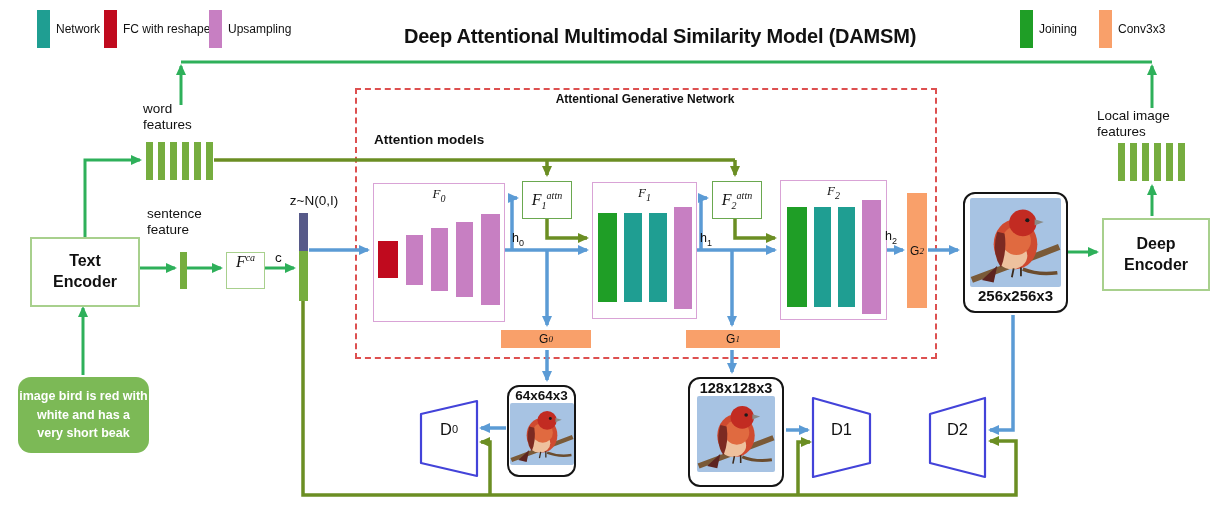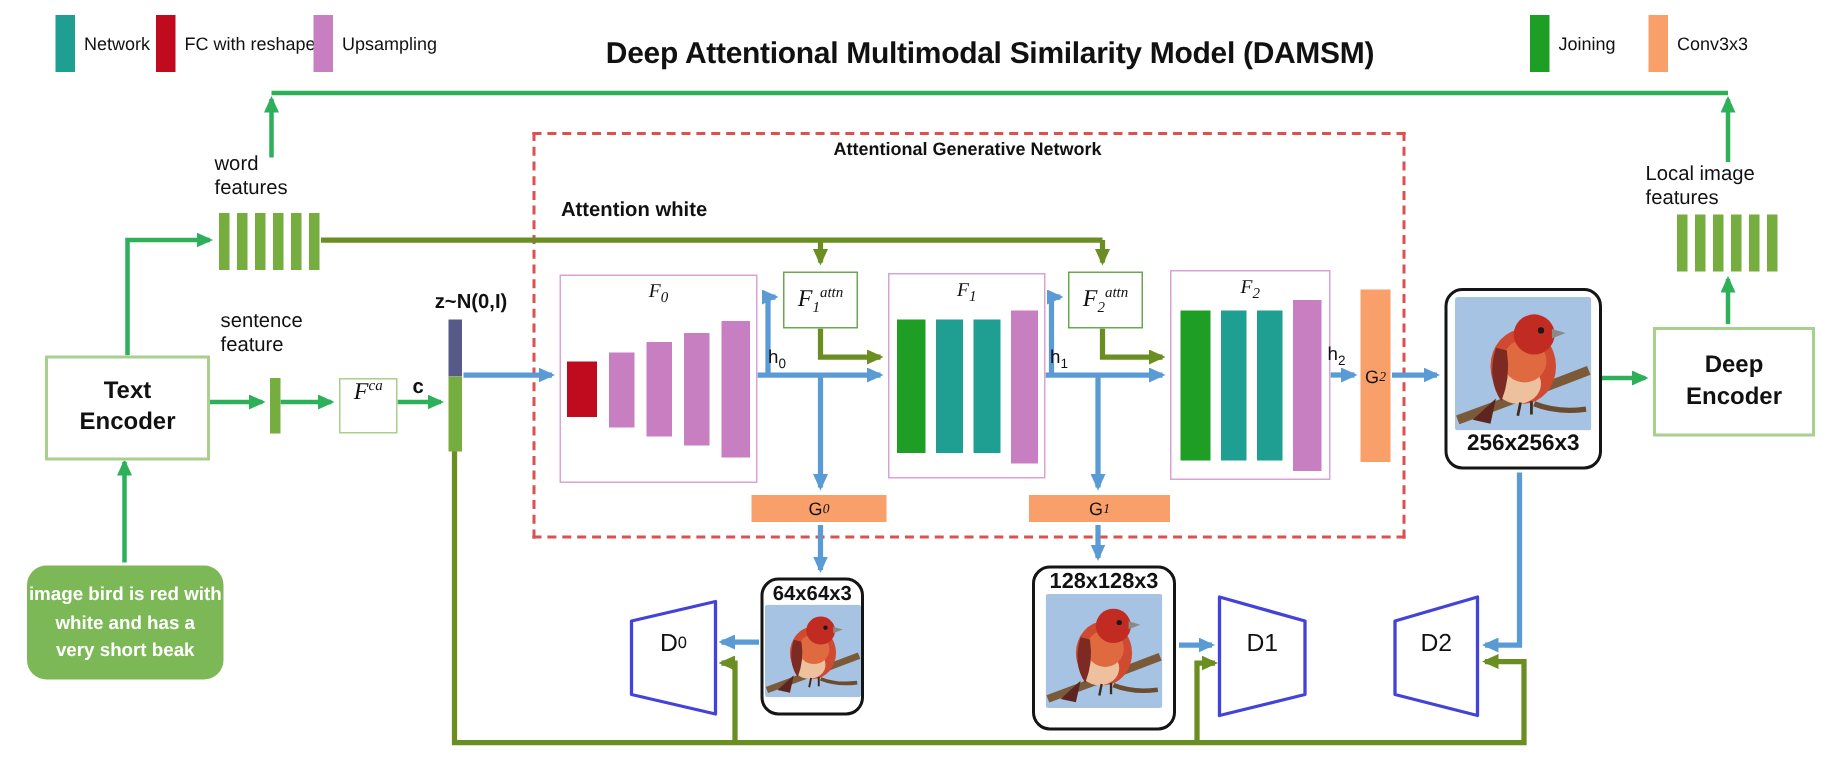--- a/index.html
+++ b/index.html
@@ -48,21 +48,21 @@
   .f-box{border:1.5px solid #d9a3d6;background:#fff;}
   .f-box .flabel{position:absolute;top:2px;left:0;width:100%;text-align:center;font-size:13px;}
   .barrow{position:absolute;left:0;top:14px;bottom:0;width:100%;display:flex;align-items:center;justify-content:center;gap:8px;}
   .b-red{width:20px;background:var(--crimson);} .b-pink{background:var(--orchid);}
   .b-teal{background:var(--teal);} .b-green{background:var(--join_green);}
   .attn-box{border:1.5px solid #6aa84f;background:#fff;display:flex;align-items:center;justify-content:center;}
 
   .gbar{background:var(--orange);display:flex;align-items:center;justify-content:center;font-size:12px;}
   .gbar sub, .glabel sub{font-family:"Liberation Serif",serif;font-style:italic;font-size:9px;line-height:0;}
   .hlabel{font-size:12.5px;} .hlabel sub{font-size:9px;line-height:0;}
-  .boldlab{font-weight:bold;font-size:13.5px;}
+  .boldlab{font-weight:normal;font-size:13.5px;}
 
   .img-box{border:2.5px solid #151515;border-radius:12px;background:#fff;display:flex;flex-direction:column;
            align-items:center;box-sizing:border-box;padding:1px;}
   .img-box .size-label{font-weight:600;text-align:center;}
   .birdimg{display:block;border-radius:2px;}
   .dlabel{text-align:center;font-size:16.5px;display:flex;align-items:center;justify-content:center;}
   .dlabel sub{font-size:11px;line-height:0;}
 </style>
 </head>
 <body>
@@ -185,21 +185,21 @@
   <div class="abs el fca-box">
     <span class="serif-math"><i>F</i><sup>ca</sup></span>
   </div>
   <div class="abs el boldlab" style="left:275px;top:250px;">c</div>
 
   <div class="abs el boldlab" style="left:272px;top:193px;width:84px;text-align:center;">z~N(0,I)</div>
   <div class="abs el" style="left:299px;top:213px;width:9px;height:38px;background:var(--noise_purple);"></div>
   <div class="abs el small-bar" style="left:299px;top:251px;width:9px;height:50px;"></div>
 
   <div class="abs el agn-title">Attentional Generative Network</div>
-  <div class="abs el attn-models">Attention white</div>
+  <div class="abs el attn-models">Attention models</div>
 
   <div class="abs el f-box" style="left:373px;top:183px;width:130px;height:137px;">
     <div class="flabel serif-math"><i>F</i><sub>0</sub></div>
     <div class="barrow">
       <div class="b-red" style="height:37px;"></div>
       <div class="b-pink" style="width:17px;height:50px;"></div>
       <div class="b-pink" style="width:17px;height:63px;"></div>
       <div class="b-pink" style="width:17px;height:75px;"></div>
       <div class="b-pink" style="width:19px;height:91px;"></div>
     </div>

